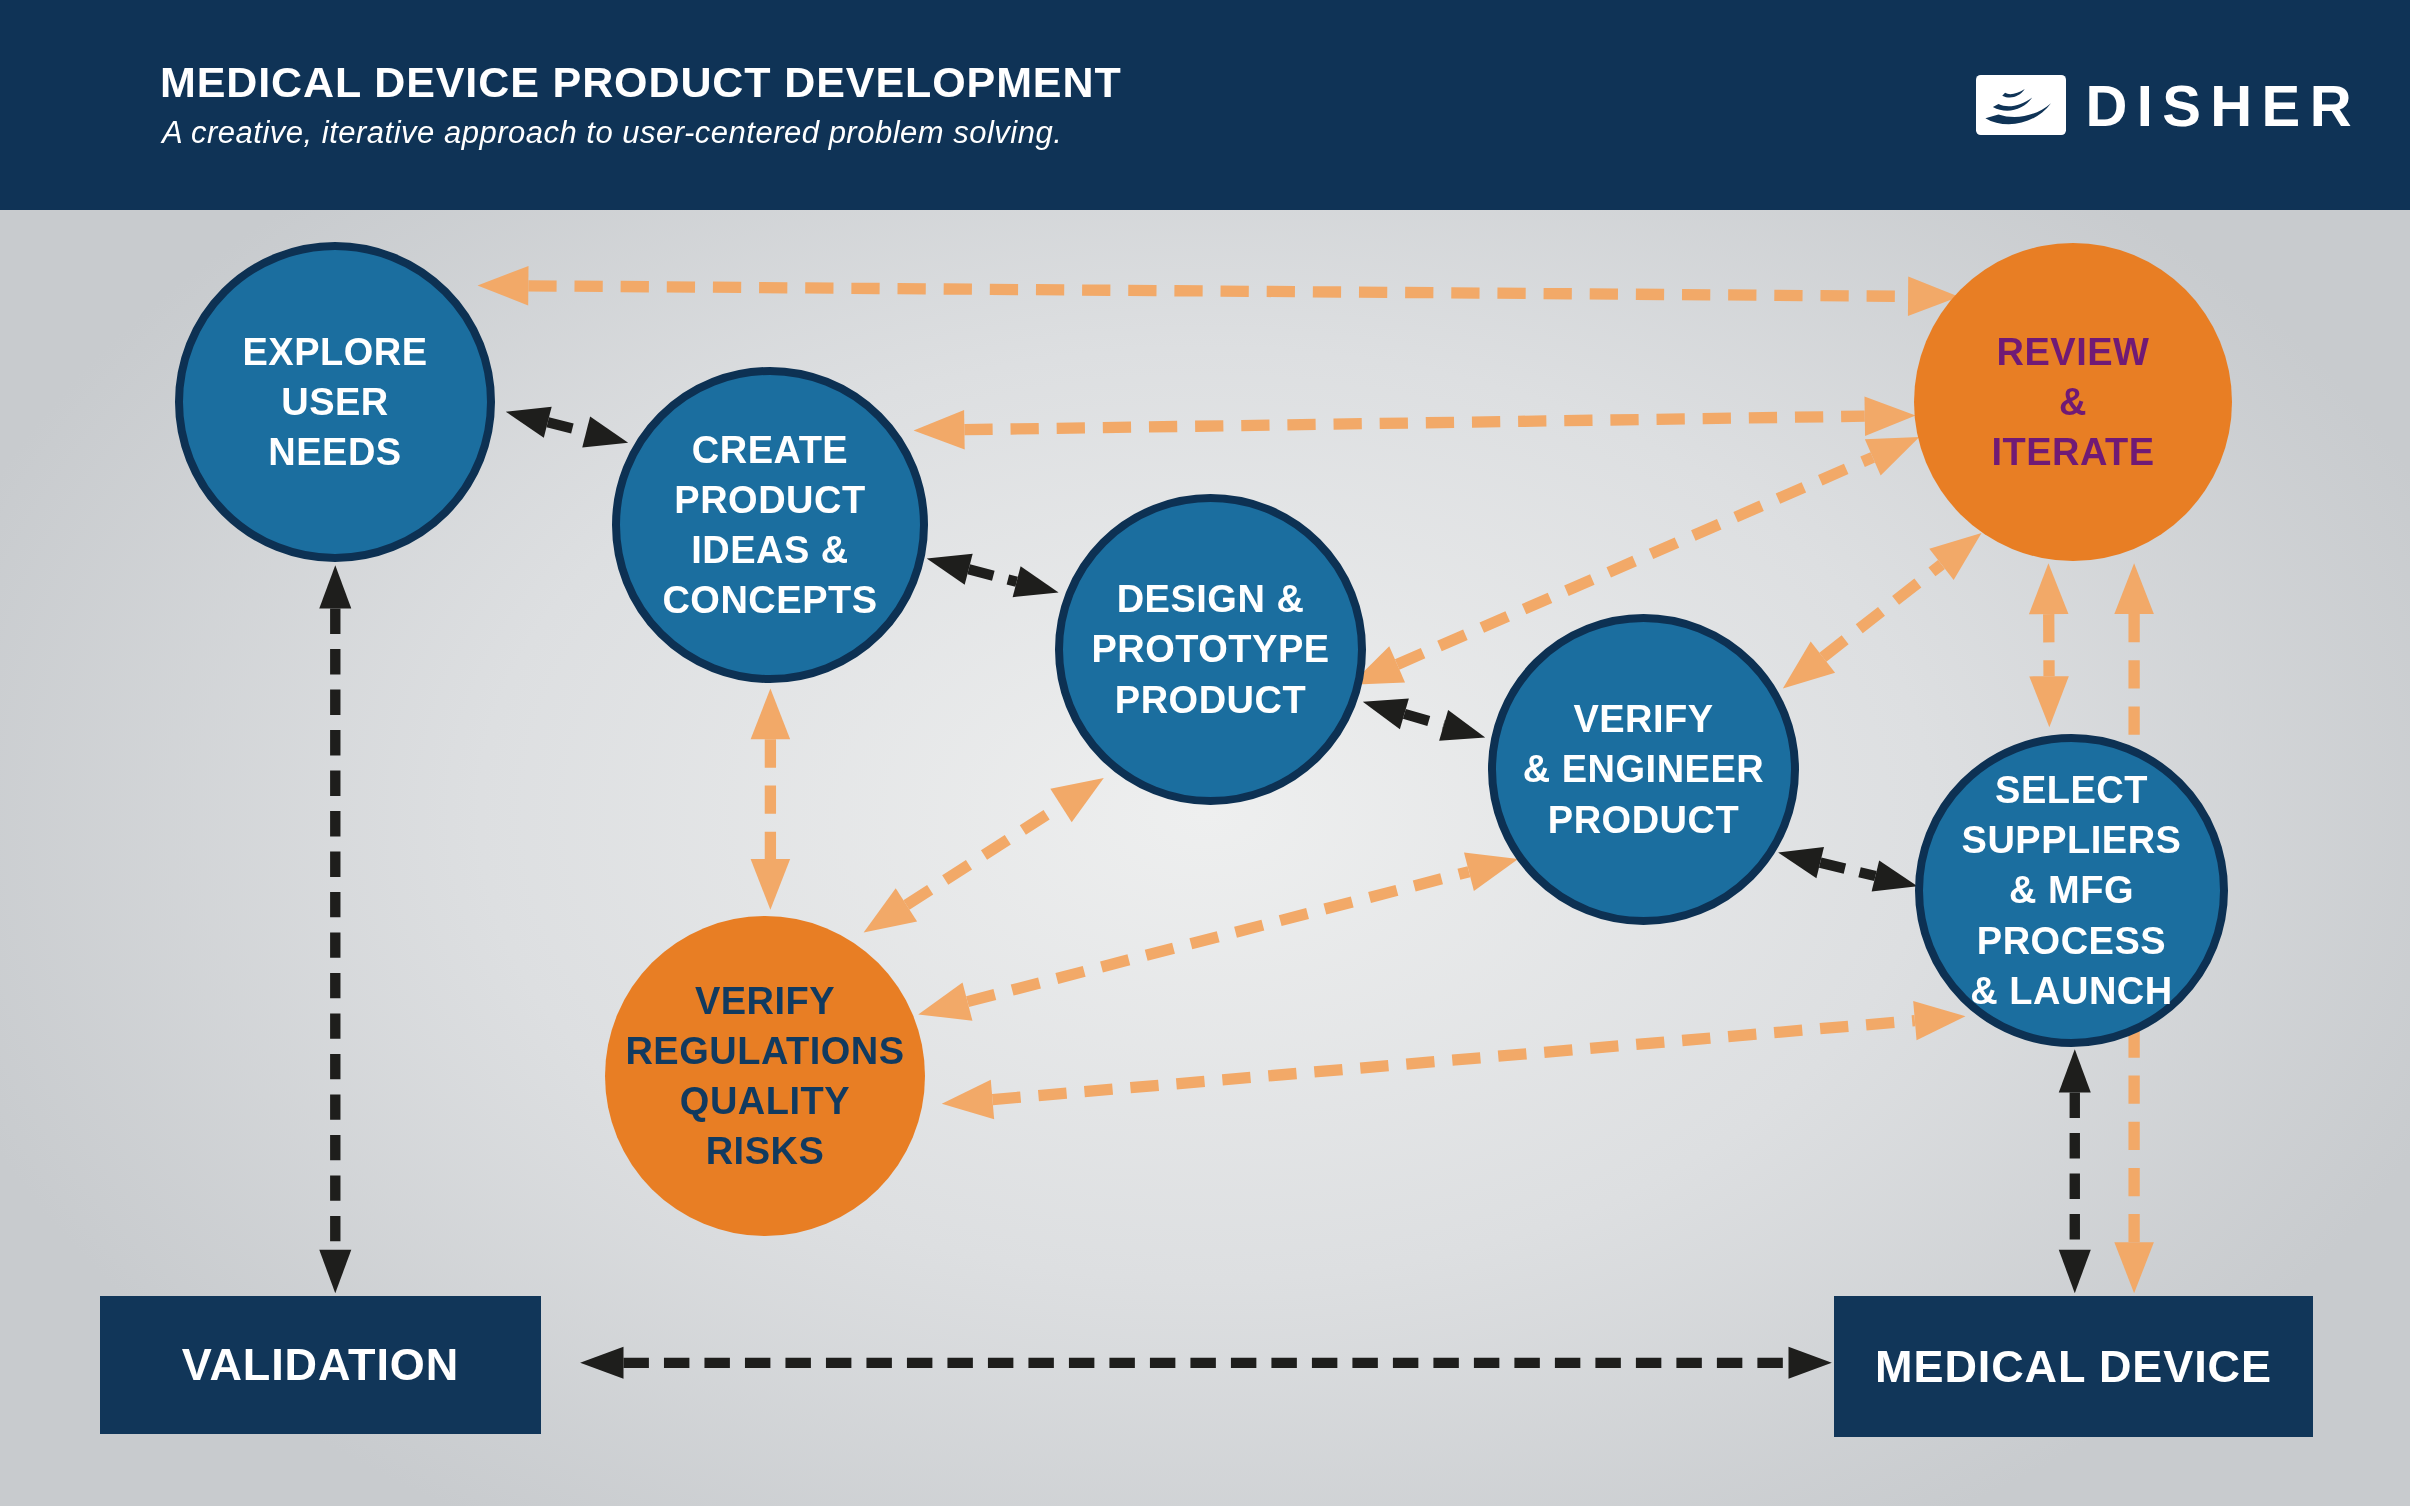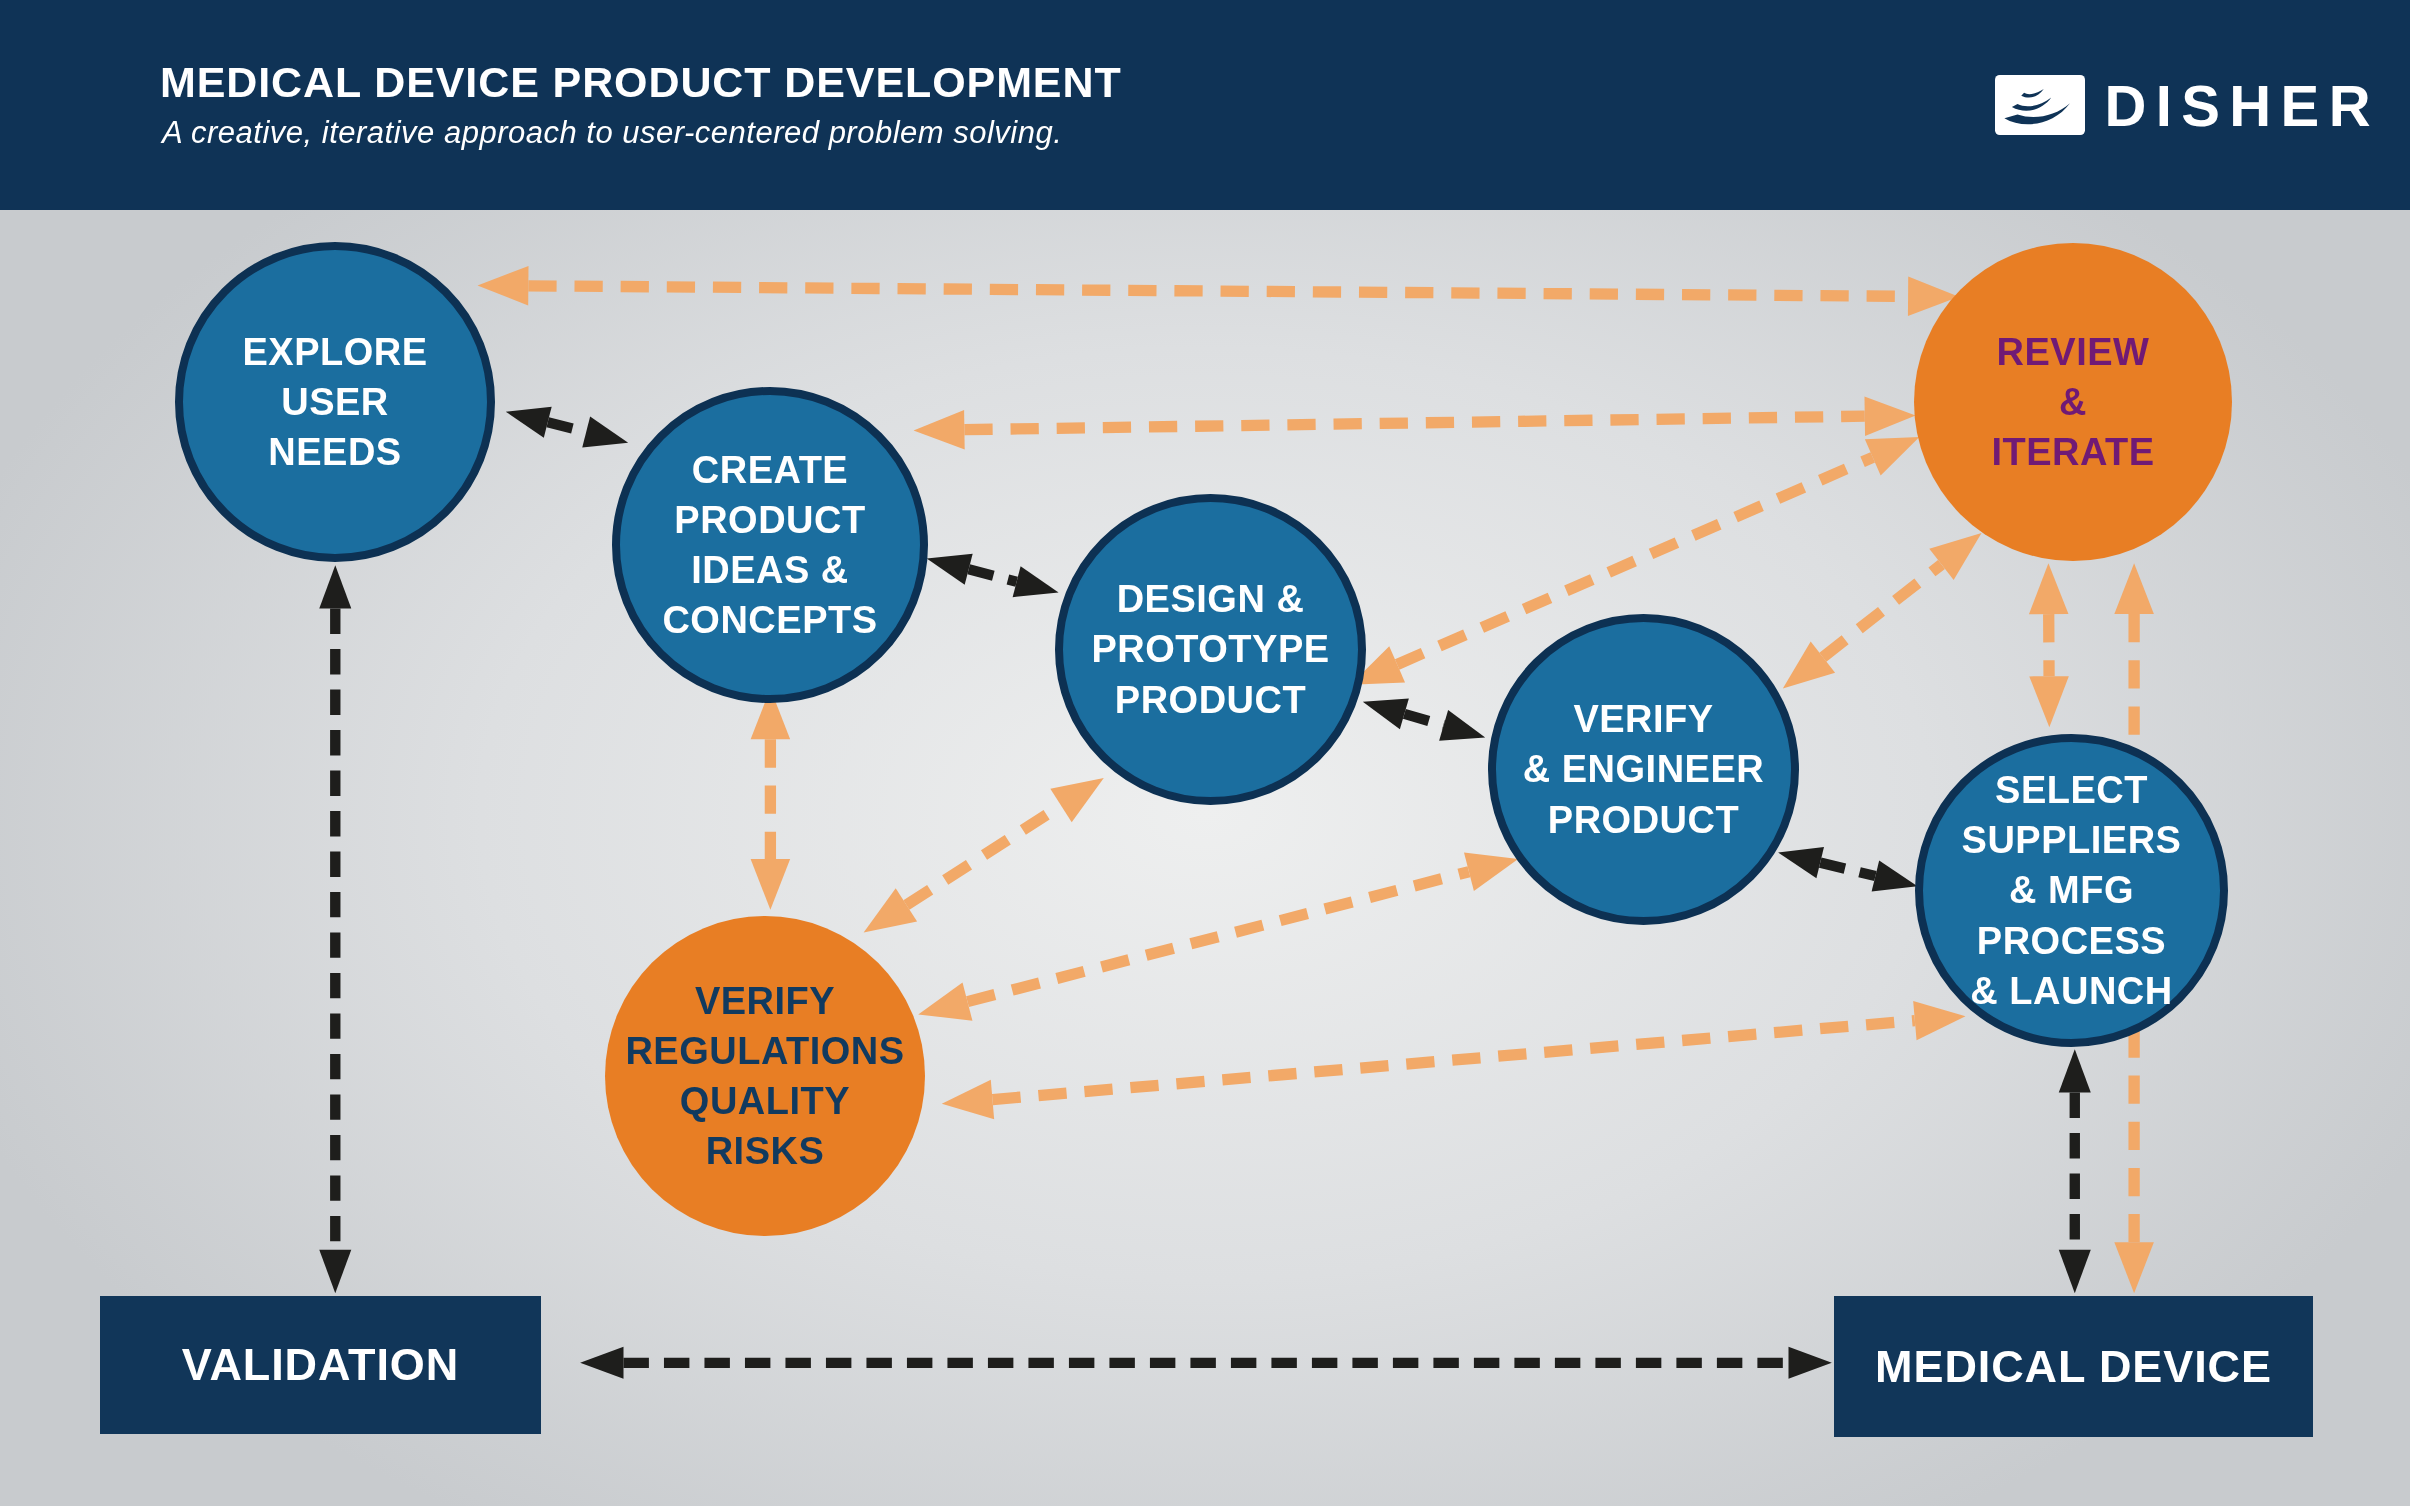--- a/index.html
+++ b/index.html
@@ -4,21 +4,21 @@
 <style>
   html,body{margin:0;padding:0;background:#9aa0a6;}
   .canvas{
     position:relative;width:2411px;height:1507px;overflow:hidden;
     font-family:"Liberation Sans",sans-serif;
     background:radial-gradient(ellipse 1318px 847px at 50% 54%, #eeefef 0%, #dddfe1 55%, #c8cbce 100%);
   }
   header{
     position:absolute;left:0;top:0;width:2411px;height:210px;
     background:#0f3356;display:flex;align-items:center;justify-content:space-between;
-    box-sizing:border-box;padding:0 31px 0 160px;gap:31px;
+    box-sizing:border-box;padding:0 50px 0 160px;gap:31px;
   }
   .titles h1{
     margin:0;color:#fff;font-size:43px;font-weight:bold;letter-spacing:0.9px;line-height:1.1;
   }
   .titles p{
     margin:9.4px 0 0 1.9px;color:#fff;font-size:31px;font-style:italic;font-weight:normal;letter-spacing:0.5px;
   }
   .brand{display:flex;align-items:flex-end;gap:19px;}
   .brand .mark{display:inline-flex;}
   .brand .brandname{
@@ -92,21 +92,21 @@
       <polygon points="616,1447 662,1464 662,1430" fill="#1e1e1c"></polygon>
       <polygon points="1945,1447 1899,1464 1899,1430" fill="#1e1e1c"></polygon>
     </svg>
 
   <div id="nodes">
       <div class="node circle" style="left: 175px; top: 242px; width: 320px; height: 320px; background: rgb(27, 110, 159); border: 8.5px solid rgb(13, 49, 83); color: rgb(255, 255, 255);">
         <div class="ln">EXPLORE</div>
         <div class="ln">USER</div>
         <div class="ln">NEEDS</div>
       </div>
-      <div class="node circle" style="left: 612px; top: 387px; width: 316px; height: 316px; background: rgb(27, 110, 159); border: 8.5px solid rgb(13, 49, 83); color: rgb(255, 255, 255);">
+      <div class="node circle" style="left: 612px; top: 367px; width: 316px; height: 316px; background: rgb(27, 110, 159); border: 8.5px solid rgb(13, 49, 83); color: rgb(255, 255, 255);">
         <div class="ln">CREATE</div>
         <div class="ln">PRODUCT</div>
         <div class="ln">IDEAS &amp;</div>
         <div class="ln">CONCEPTS</div>
       </div>
       <div class="node circle" style="left: 1055px; top: 494px; width: 311px; height: 311px; background: rgb(27, 110, 159); border: 8.5px solid rgb(13, 49, 83); color: rgb(255, 255, 255);">
         <div class="ln">DESIGN &amp;</div>
         <div class="ln">PROTOTYPE</div>
         <div class="ln">PRODUCT</div>
       </div>

